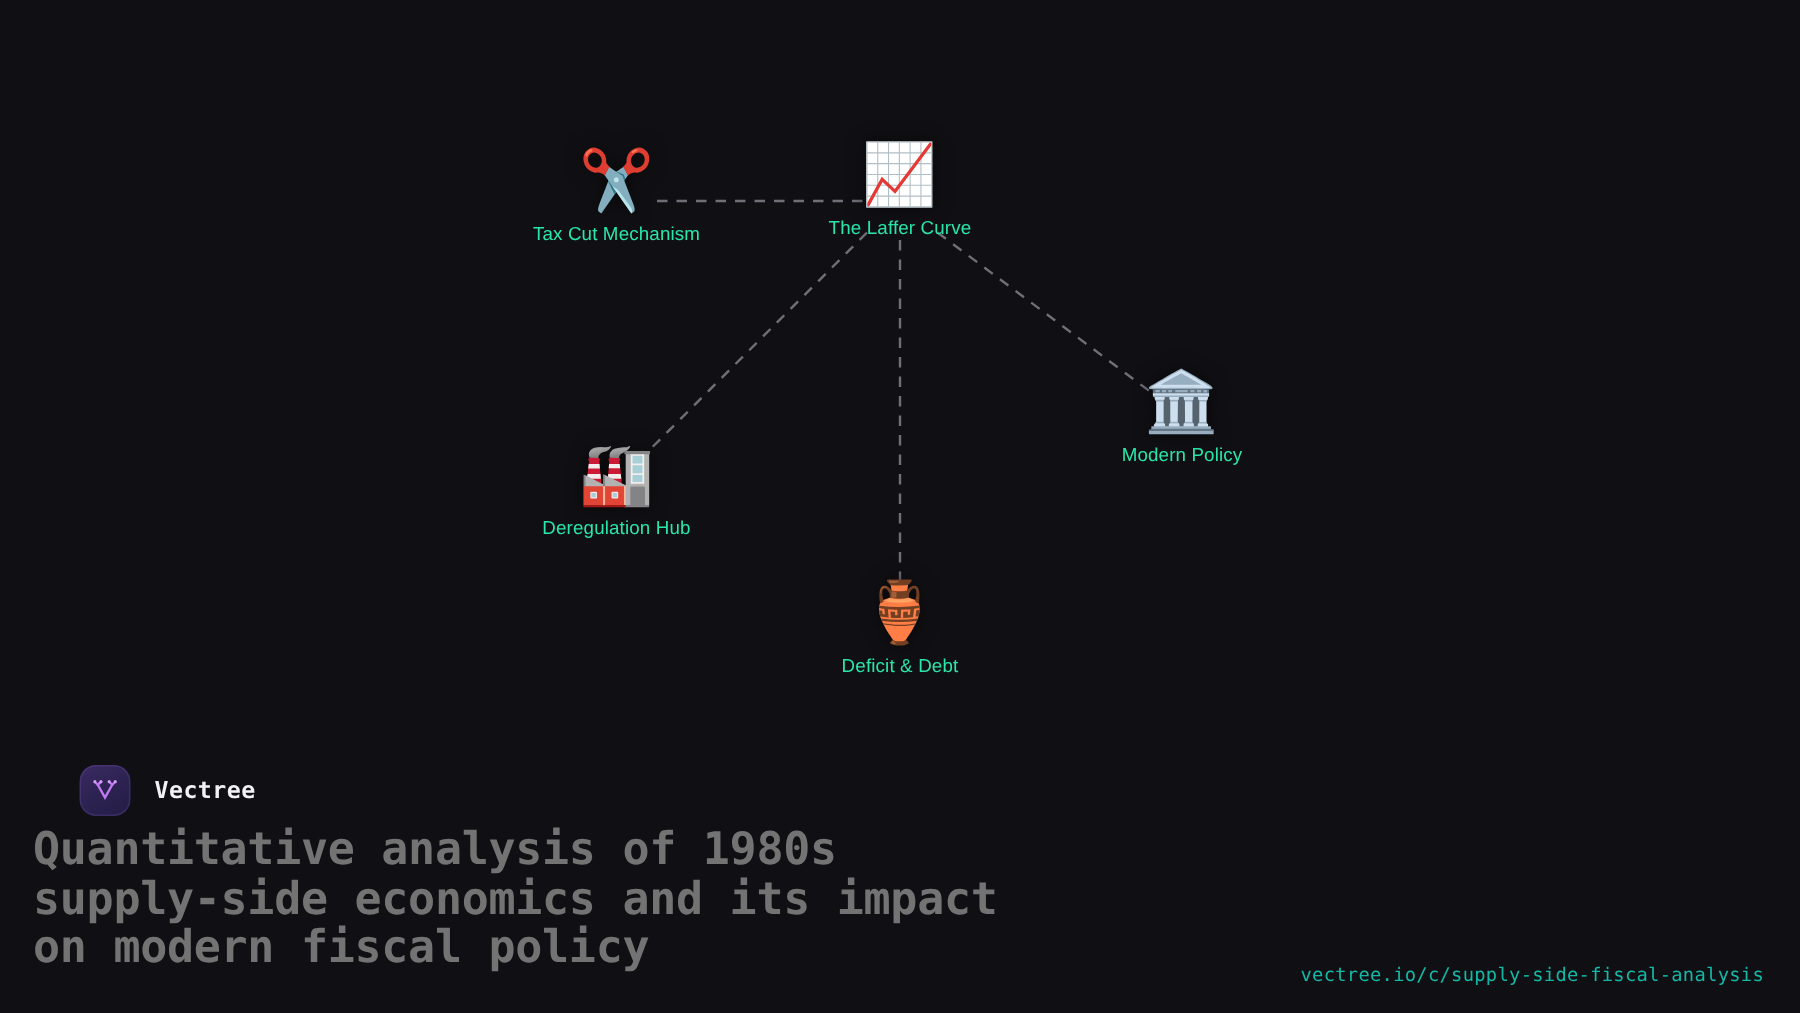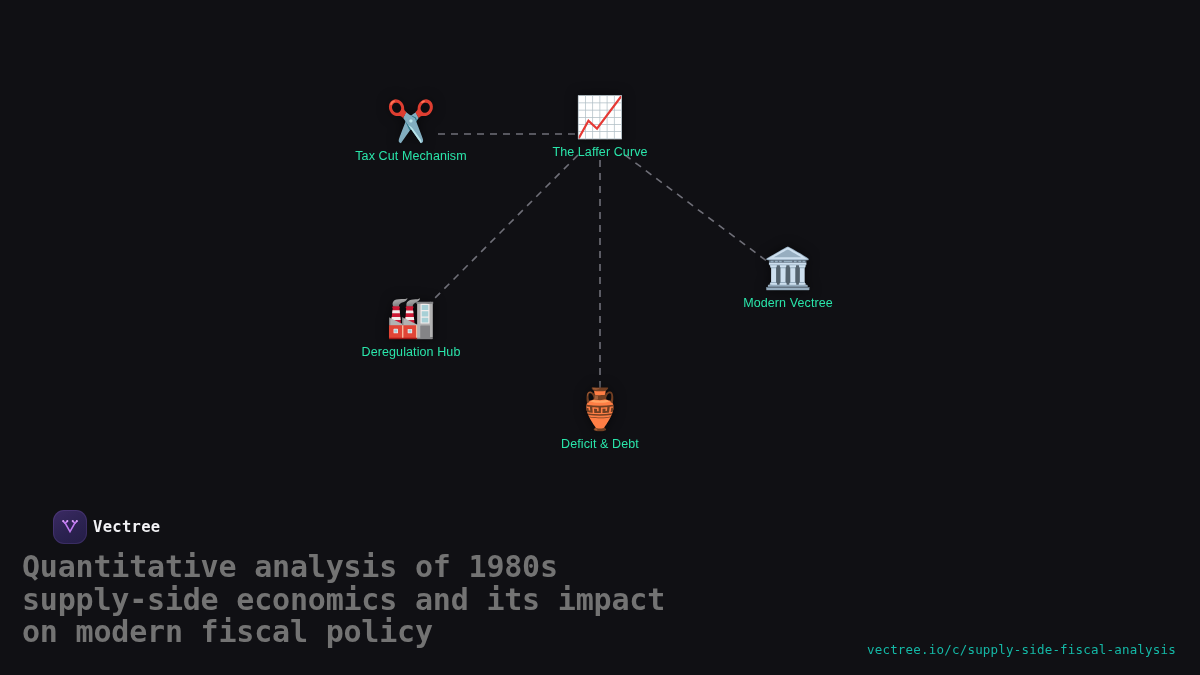--- a/index.html
+++ b/index.html
@@ -65,21 +65,21 @@
     width:1200px;
     height:190px;
     padding:0 24px;
   }
 
   #brand-row {
     position:absolute;
     left:24px; top:25px;
     display:flex;
     align-items:center;
-    gap:6px;
+    gap:16px;
     padding-left:29px;
   }
 
   #brand-logo {
     width:34px; height:34px;
     border-radius:11px;
     background:linear-gradient(150deg,#3b2a63 0%,#2b2250 55%,#241d46 100%);
     display:flex; align-items:center; justify-content:center;
     flex:0 0 auto;
     box-shadow:0 0 0 1px rgba(160,120,230,0.16) inset;
@@ -137,21 +137,21 @@
       <div class="graph-node" style="left: 600px; top: 127px;">
         <span class="node-icon">📈</span>
         <span class="node-label">The Laffer Curve</span>
       </div>
       <div class="graph-node" style="left: 411px; top: 327px;">
         <span class="node-icon">🏭</span>
         <span class="node-label">Deregulation Hub</span>
       </div>
       <div class="graph-node" style="left: 788px; top: 278px;">
         <span class="node-icon">🏛️</span>
-        <span class="node-label">Modern Vectree</span>
+        <span class="node-label">Modern Policy</span>
       </div>
       <div class="graph-node" style="left: 600px; top: 419px;">
         <span class="node-icon">🏺</span>
         <span class="node-label">Deficit &amp; Debt</span>
       </div>
     </div>
 
 </div>
 
 <div id="footer">

